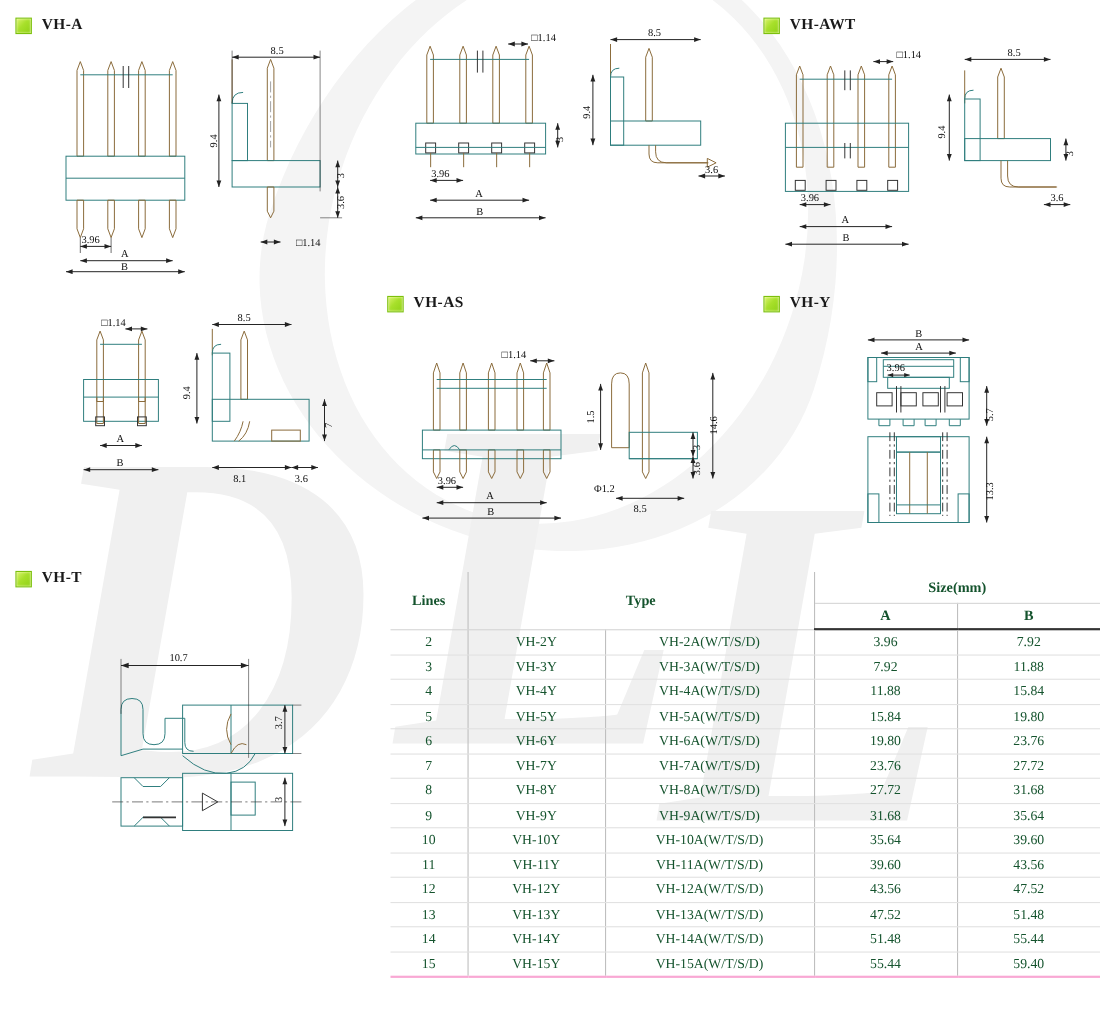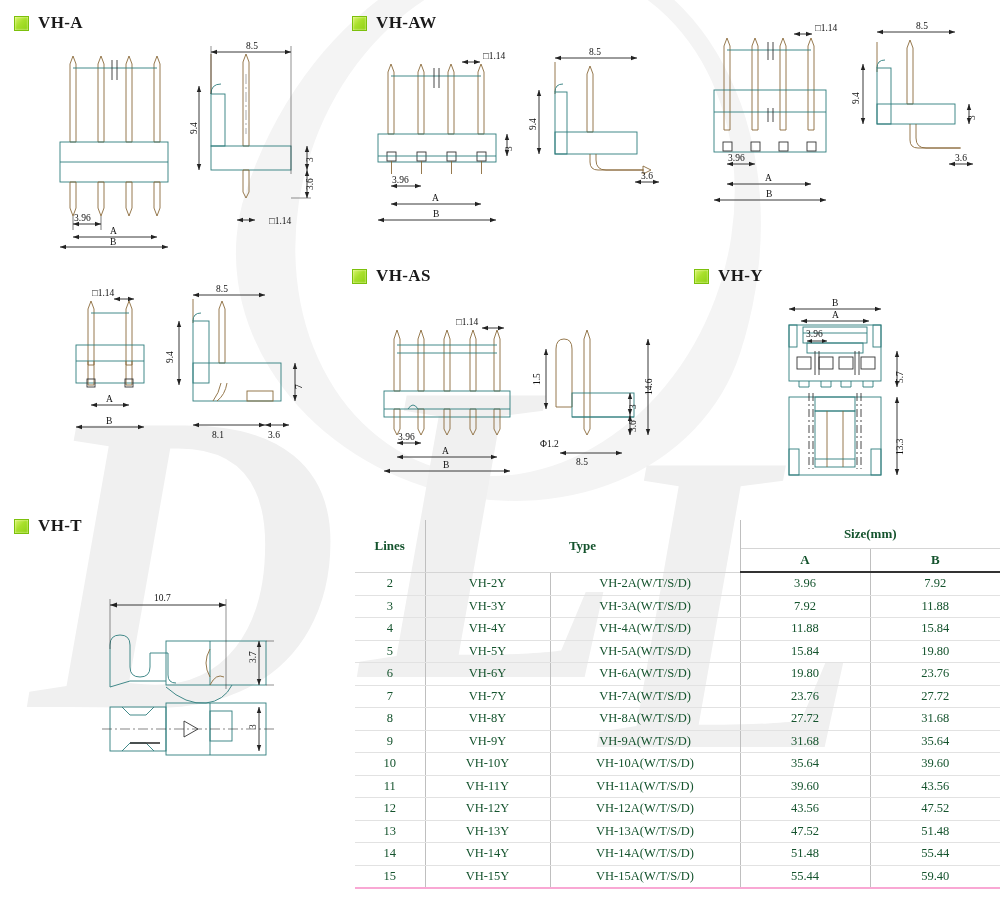--- a/index.html
+++ b/index.html
@@ -44,21 +44,21 @@
   .panel-head{
     display:flex;align-items:center;gap:9px;height:22px;
   }
   .bullet{
     width:13px;height:13px;flex:0 0 13px;
     background:linear-gradient(135deg,#d8f36a 0%,#a8e02b 45%,#8fd117 100%);
     border:1px solid #7cc00c;
     box-shadow:inset 0 0 2px #ffffcc;
   }
   .panel-title{
-    font-size:17px;font-weight:bold;letter-spacing:.4px;color:#1a1a1a;
+    font-size:14px;font-weight:bold;letter-spacing:.4px;color:#1a1a1a;
     font-family:"Liberation Serif",serif;white-space:nowrap;text-align:center;
   }
   .panel-body{position:relative;background:transparent;}
   .panel-body svg{display:block;}
 
   
   .spec-table-wrap{
     position:absolute;left:355px;top:520px;width:645px;
   }
   table.spec{
@@ -197,24 +197,20 @@
           <text x="183" y="100" transform="rotate(-90 183,100)">9.4</text>
           <text x="299" y="128" transform="rotate(-90 299,128)">3</text>
           <text x="299" y="156" transform="rotate(-90 299,156)">3.6</text>
           <text x="255" y="190">□1.14</text>
         </g>
       </svg>
     </div>
   </div>
 
   <div class="panel" style="left:352px;top:12px;width:336px;height:240px;">
-    <div class="panel-head">
-      <span class="bullet"></span>
-      <span class="panel-title">VH-AW</span>
-    </div>
     <div class="panel-body">
       <svg width="336" height="215" viewBox="0 0 336 215">
         <g fill="none" stroke="#1d4d4d" stroke-width="0.9">
 
           <g>
             <g stroke="#8a6a3a">
               <path d="M36,38 l3,-8 l3,8 v62 h-6 z"></path>
               <path d="M66,38 l3,-8 l3,8 v62 h-6 z"></path>
               <path d="M96,38 l3,-8 l3,8 v62 h-6 z"></path>
               <path d="M126,38 l3,-8 l3,8 v62 h-6 z"></path>
@@ -291,20 +287,24 @@
           <text x="160" y="117" transform="rotate(-90 160,117)">3</text>
           <text x="237" y="21">8.5</text>
           <text x="184" y="96" transform="rotate(-90 184,96)">9.4</text>
           <text x="289" y="145">3.6</text>
         </g>
       </svg>
     </div>
   </div>
 
   <div class="panel" style="left:694px;top:12px;width:306px;height:240px;">
+    <div class="panel-head">
+      <span class="bullet"></span>
+      <span class="panel-title">VH-AWT</span>
+    </div>
     <div class="panel-body">
       <svg width="306" height="215" viewBox="0 0 306 215">
         <g fill="none" stroke="#1d4d4d" stroke-width="0.9">
           <g>
             <g stroke="#8a6a3a">
               <path d="M30,34 l3,-8 l3,8 v84 h-6 z"></path>
               <path d="M58,34 l3,-8 l3,8 v84 h-6 z"></path>
               <path d="M86,34 l3,-8 l3,8 v84 h-6 z"></path>
               <path d="M114,34 l3,-8 l3,8 v84 h-6 z"></path>
             </g>

